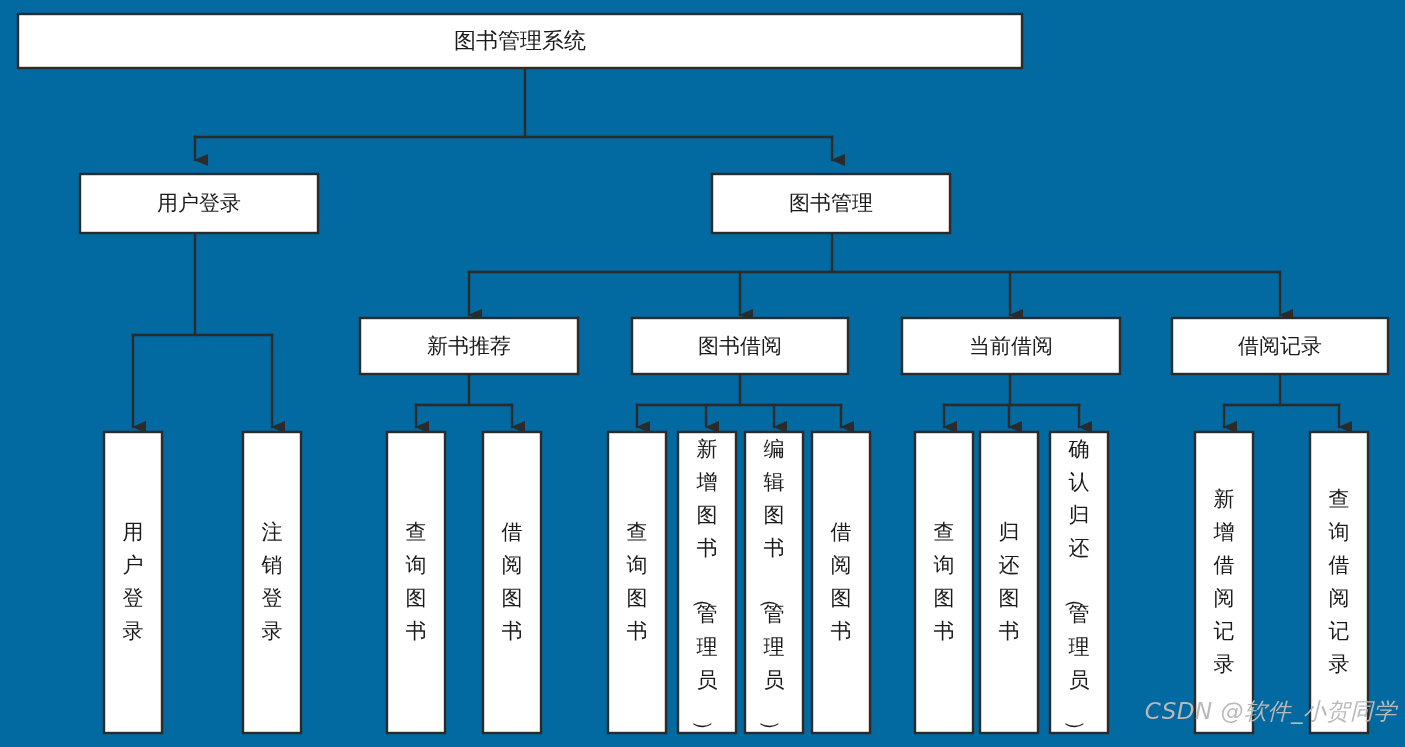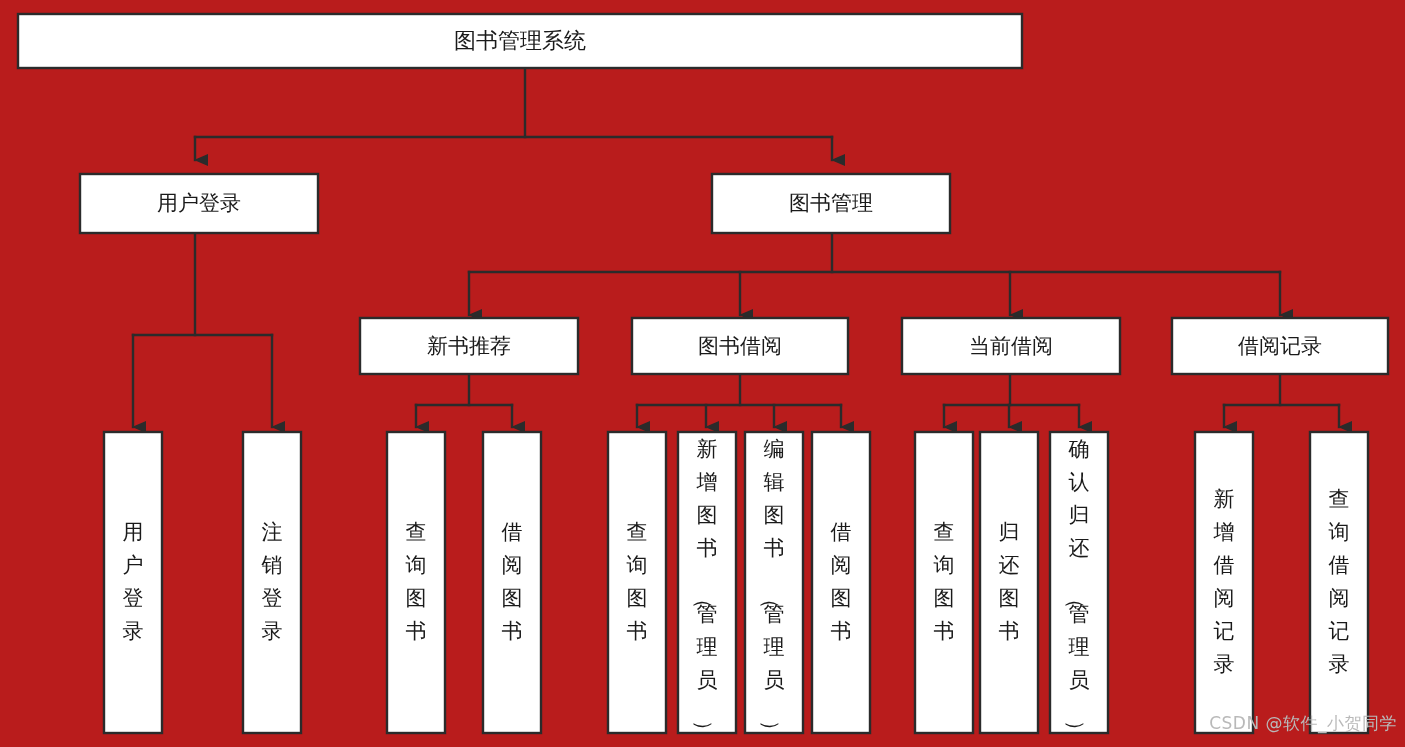--- a/index.html
+++ b/index.html
@@ -1,40 +1,41 @@
 <!DOCTYPE html>
 <html><head>
 <meta charset="utf-8">
 <style>
   html,body{margin:0;padding:0;background:#ffffff;}
   body{
     width:1405px;height:747px;overflow:hidden;
     font-family:"DejaVu Sans","Liberation Sans",sans-serif;
   }
-  #diagram-root{position:relative;width:1405px;height:747px;background:#b91c1c;}
+  #diagram-root{position:relative;width:1405px;height:747px;background:#0369a1;}
   svg#tree{position:absolute;left:0;top:0;width:1405px;height:747px;display:block;}
   .nodebox{fill:#ffffff;stroke:#2b2b2b;stroke-width:2.4;}
   .link{stroke:#2b2b2b;stroke-width:2.4;fill:none;stroke-linecap:square;}
   .arrowhead{fill:#2b2b2b;}
   .lbl{
     font-family:"DejaVu Sans","Liberation Sans",sans-serif;
     fill:#1a1a1a;font-size:21px;
     text-anchor:middle;dominant-baseline:middle;
   }
   .lbl-root{font-size:22px;}
   .vlbl{
     font-family:"DejaVu Sans","Liberation Sans",sans-serif;
     fill:#1a1a1a;font-size:21px;
     text-anchor:middle;
   }
   .watermark{
-    position:absolute;right:8px;bottom:12px;
+    position:absolute;right:8px;bottom:20px;
     font-family:"DejaVu Sans","Liberation Sans",sans-serif;
-    font-size:17px;color:#b9b9b9;white-space:nowrap;
+    font-size:23px;color:#b9b9b9;white-space:nowrap;
     letter-spacing:0.5px;
+    font-style:italic;
   }
 </style>
 </head>
 <body>
 
 <div id="diagram-root">
 
   <svg id="tree" viewBox="0 0 1405 747">
     <defs>
       <marker id="arw" viewBox="0 0 12 14" refX="6" refY="13" markerWidth="12" markerHeight="14" orient="auto-start-reverse" markerUnits="userSpaceOnUse">

